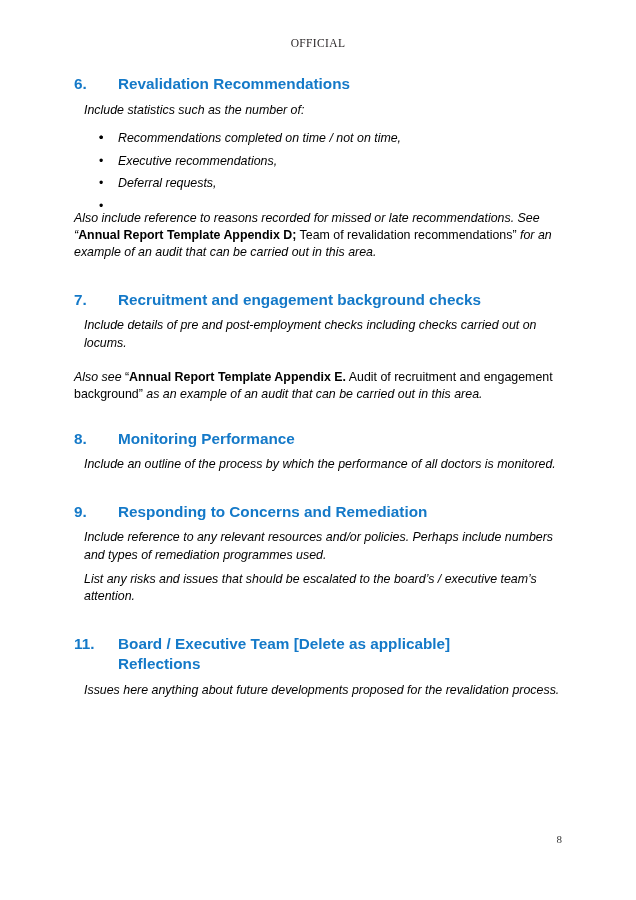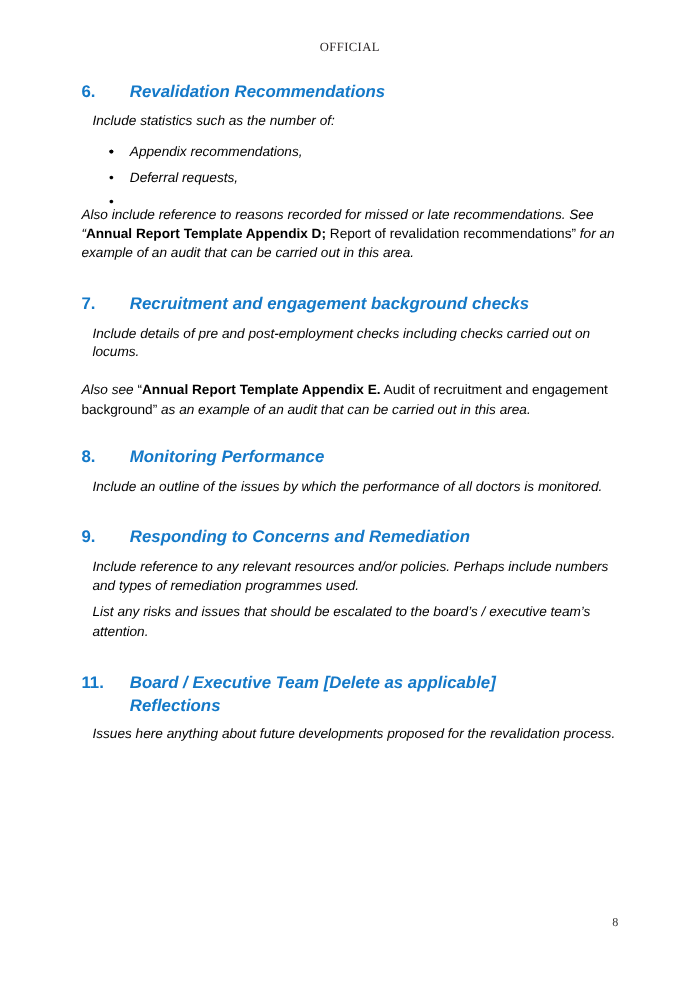--- a/index.html
+++ b/index.html
@@ -54,21 +54,20 @@
     display: flex;
     align-items: flex-start;
     margin: 0;
   }
   .sec-heading .num {
     flex: 0 0 44px;
     max-width: 44px;
   }
   .sec-heading .title {
     flex: 1 1 auto;
-    font-style: italic;
   }
 
   .h-gap-lg { margin-top: 28px; }
   .h-gap-md { margin-top: 25px; }
 
   
   .body-para {
     font-size: 12.4px;
     line-height: 17.4px;
     font-style: italic;
@@ -133,51 +132,52 @@
     </div>
 
     <p class="body-para after-head">Include statistics such as the number of:</p>
 
     <ul class="bullets">
       <li>
         <span class="dot">•</span>
       </li>
       <li>
         <span class="dot">•</span>
+        <span>Recommendations completed on time / not on time,</span>
       </li>
       <li>
         <span class="dot">•</span>
-        <span>Appendix recommendations,</span>
+        <span>Executive recommendations,</span>
       </li>
       <li>
         <span class="dot">•</span>
         <span>Deferral requests,</span>
       </li>
       <li>
         <span class="dot">•</span>
       </li>
     </ul>
 
-    <p class="body-para spaced"><span>Also include reference to reasons recorded for missed or late recommendations. See “</span><span class="bold-up">Annual Report Template Appendix D;</span><span class="up"> Report of revalidation recommendations”</span><span> for an example of an audit that can be carried out in this area.</span></p>
+    <p class="body-para spaced"><span>Also include reference to reasons recorded for missed or late recommendations. See “</span><span class="bold-up">Annual Report Template Appendix D;</span><span class="up"> Team of revalidation recommendations”</span><span> for an example of an audit that can be carried out in this area.</span></p>
 
     <div class="sec-heading h-gap-lg">
       <span class="num">7.</span>
       <span class="title">Recruitment and engagement background checks</span>
     </div>
 
     <p class="body-para after-head">Include details of pre and post-employment checks including checks carried out on locums.</p>
 
     <p class="body-para spaced"><span>Also see </span><span class="up">“</span><span class="bold-up">Annual Report Template Appendix E.</span><span class="up">  Audit of recruitment and engagement background”</span><span> as an example of an audit that can be carried out in this area.</span></p>
 
     <div class="sec-heading h-gap-md">
       <span class="num">8.</span>
       <span class="title">Monitoring Performance</span>
     </div>
 
-    <p class="body-para after-head">Include an outline of the issues by which the performance of all doctors is monitored.</p>
+    <p class="body-para after-head">Include an outline of the process by which the performance of all doctors is monitored.</p>
 
     <div class="sec-heading h-gap-lg">
       <span class="num">9.</span>
       <span class="title">Responding to Concerns and Remediation</span>
     </div>
 
     <p class="body-para after-head">Include reference to any relevant resources and/or policies.  Perhaps include numbers and types of remediation programmes used.</p>
 
 
     <p class="body-para after-head">List any risks and issues that should be escalated to the board’s / executive team’s attention.</p>

